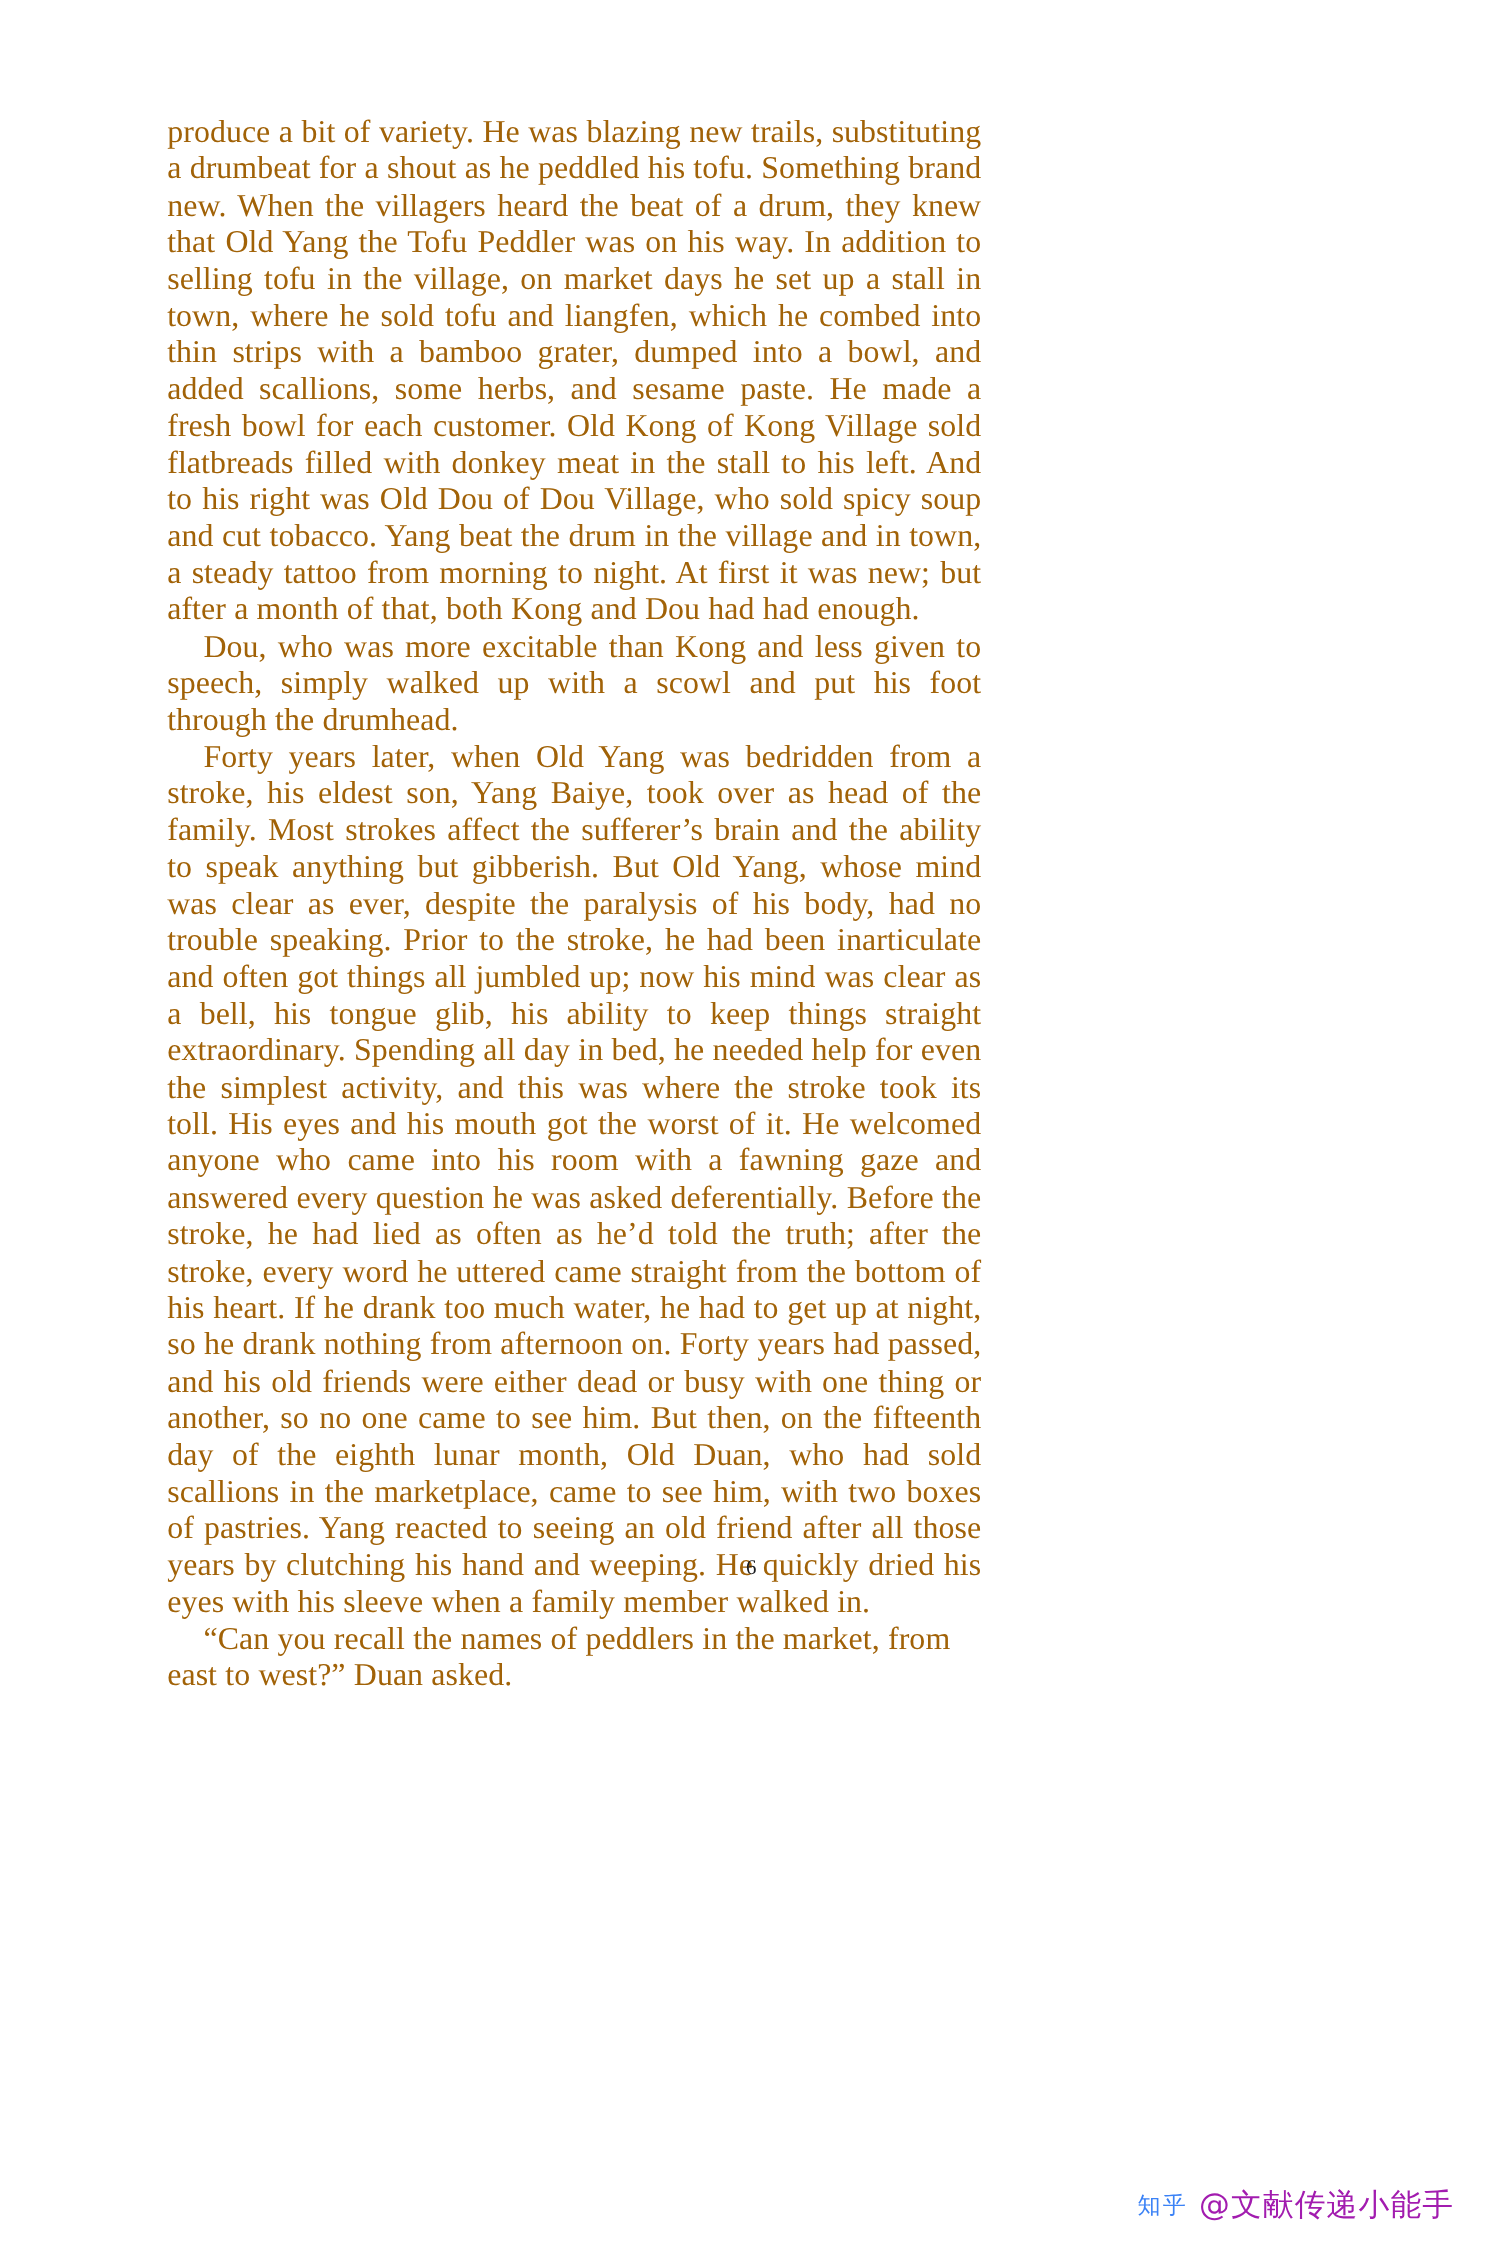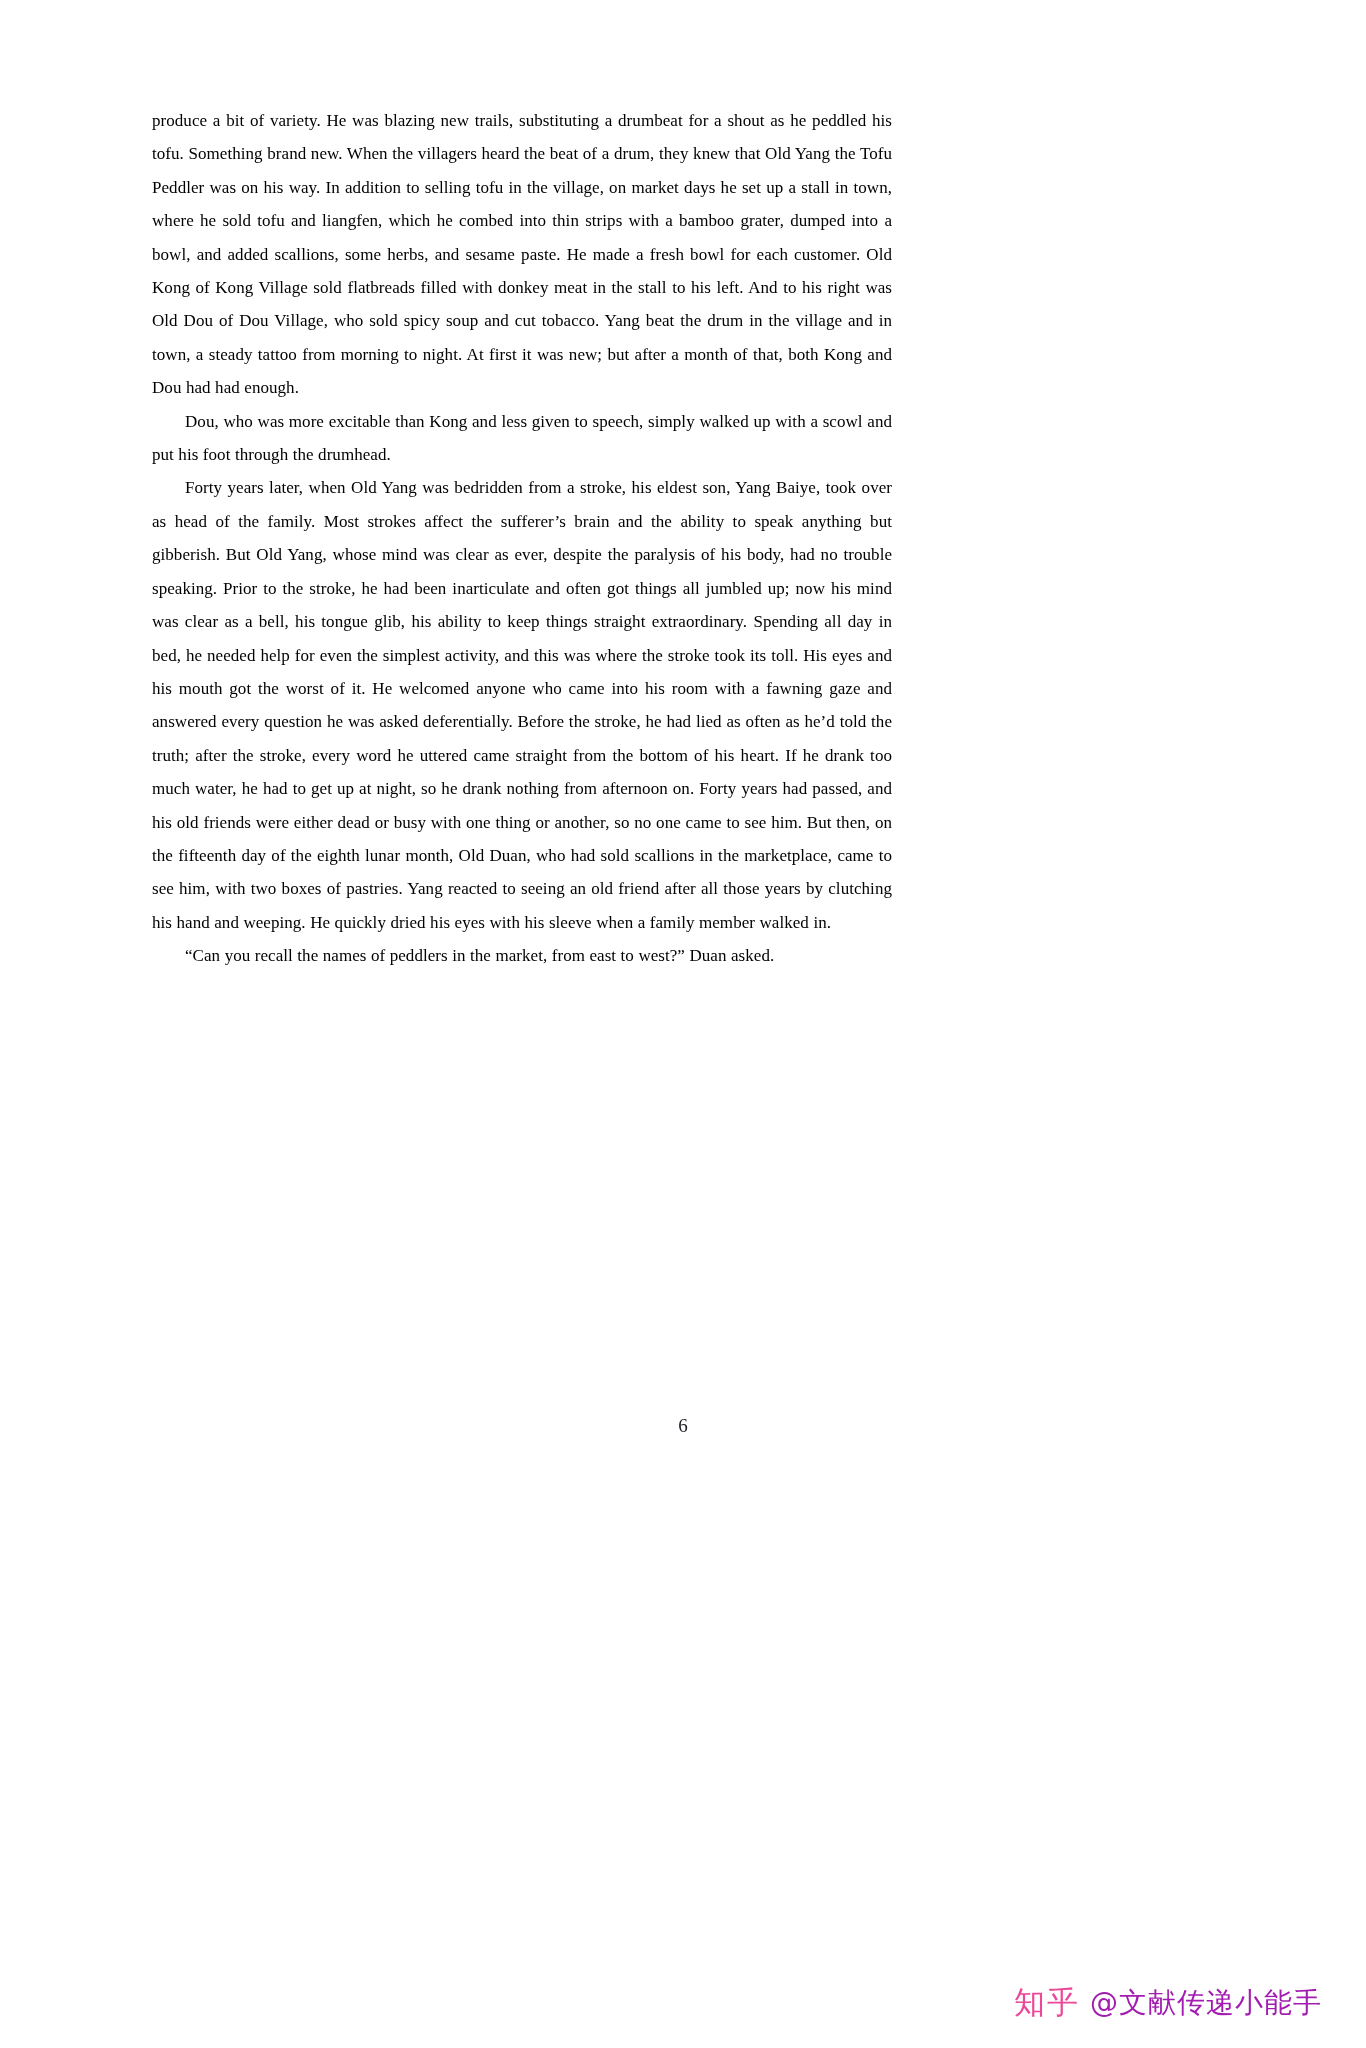--- a/index.html
+++ b/index.html
@@ -16,23 +16,23 @@
     font-family: "Liberation Serif", "DejaVu Serif", serif;
   }
   .text-column {
     position: absolute;
     left: 152px;
     top: 104px;
     width: 740px;
   }
   .para {
     margin: 0;
-    font-size: 17px;
+    font-size: 29px;
     line-height: 33.4px;
-    color: #000000;
+    color: #a16207;
     text-align: justify;
     text-justify: inter-word;
     -webkit-hyphens: none;
     hyphens: none;
     letter-spacing: 0.05px;
     word-spacing: 0.2px;
   }
   .para.indent {
     text-indent: 33px;
   }
@@ -56,22 +56,22 @@
     display: flex;
     align-items: center;
     gap: 10px;
     color: #c9cbd0;
     font-size: 29px;
     font-family: "DejaVu Sans", "Liberation Sans", sans-serif;
     letter-spacing: 1px;
     white-space: nowrap;
   }
   .watermark .wm-logo {
-    font-size: 31px;
-    color: #ec4899;
+    font-size: 21px;
+    color: #3b82f6;
     letter-spacing: 2px;
   }
   .watermark .wm-handle {
     color: #a21caf;
     font-size: 28px;
   }
 </style>
 </head>
 <body>
 

